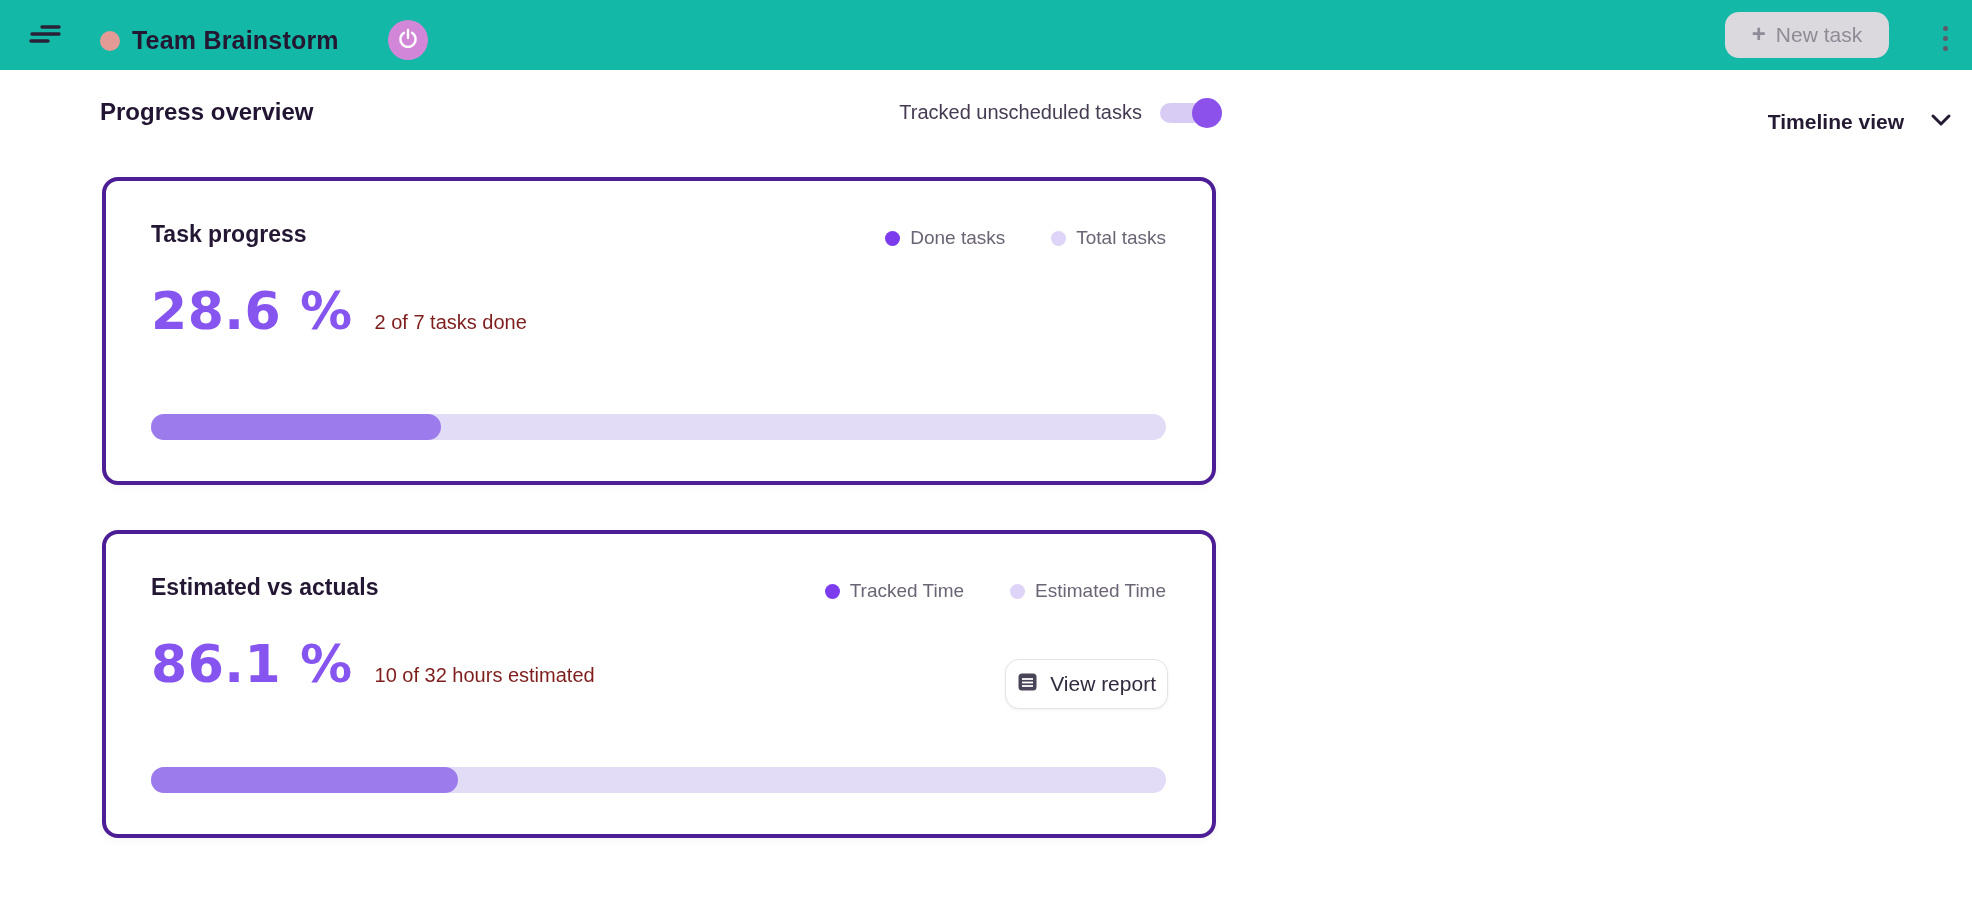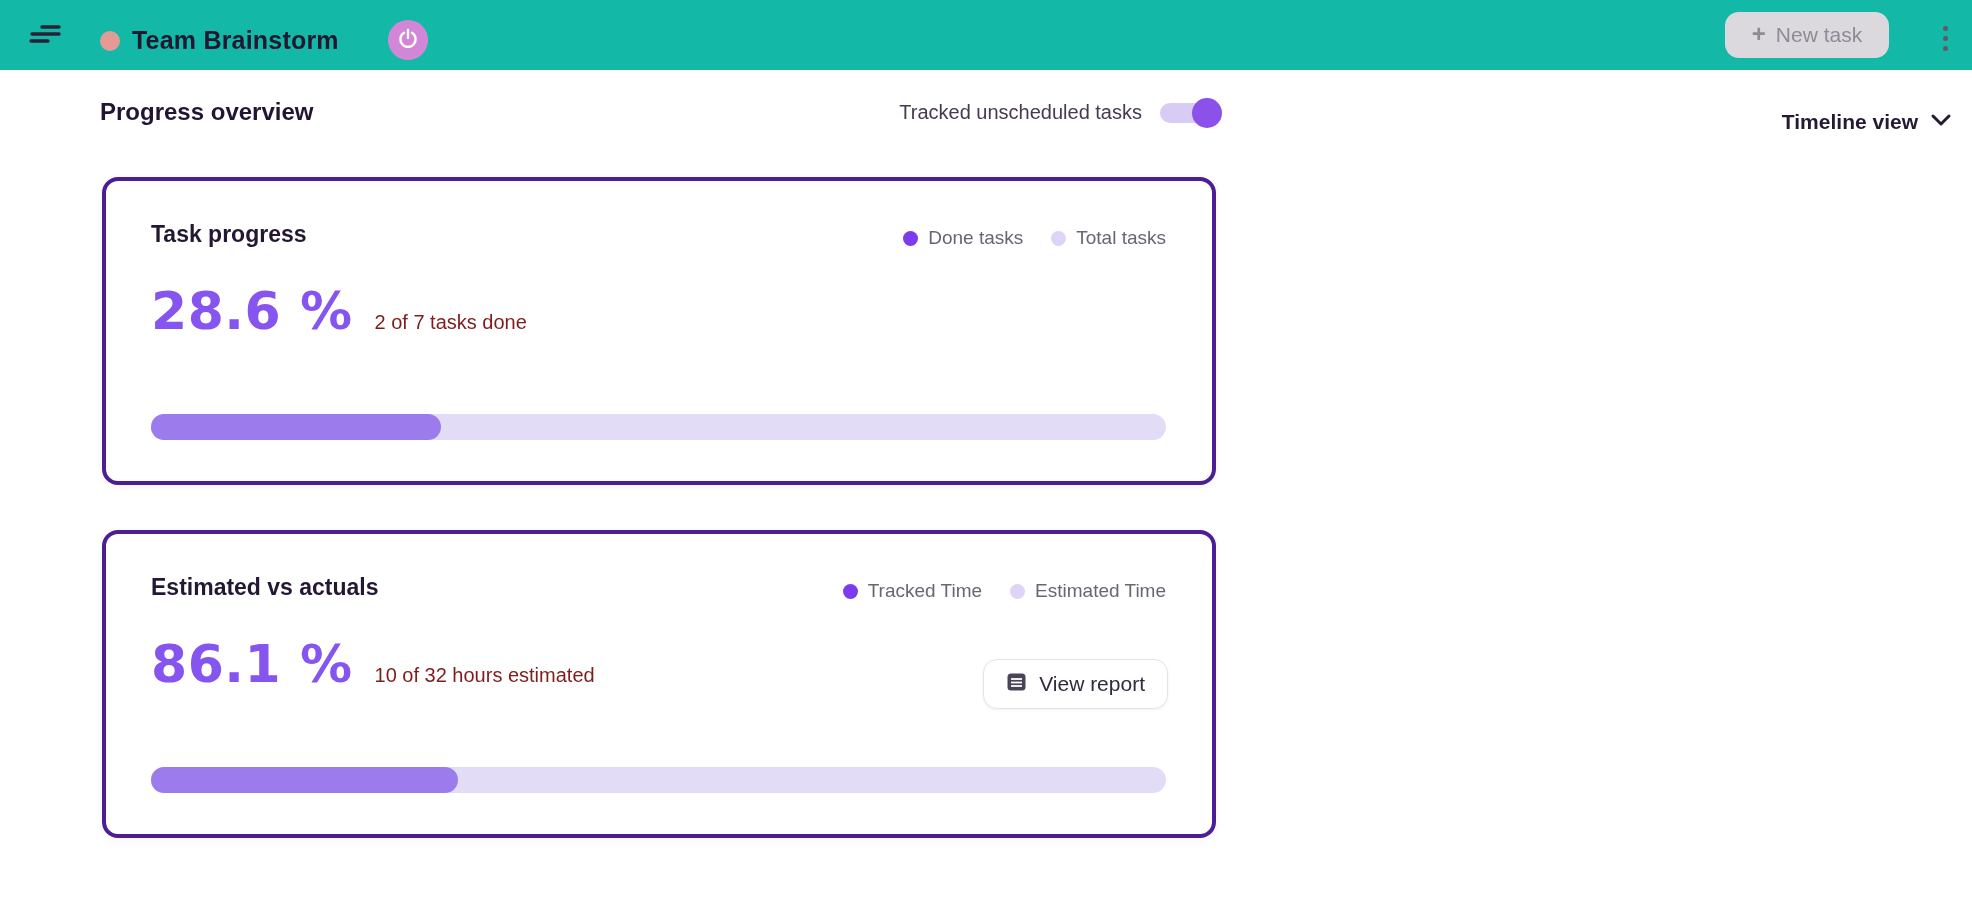--- a/index.html
+++ b/index.html
@@ -16,36 +16,36 @@
   .new-task-plus { font-size: 24px; font-weight: 600; line-height: 1; margin-top: -2px; }
   .kebab-btn { position: absolute; left: 1932px; top: 18px; width: 26px; height: 40px; display: flex; flex-direction: column; align-items: center; justify-content: center; gap: 5px; cursor: pointer; background: none; border: none; }
   .kebab-btn i { width: 5px; height: 5px; border-radius: 50%; background: #5f5968; }
 
   
   .section-title { position: absolute; left: 100px; top: 98px; font-size: 24px; font-weight: 700; color: #221533; }
   .toggle-group { position: absolute; top: 101px; right: 754px; display: flex; align-items: center; gap: 18px; }
   .toggle-label { font-size: 20px; color: #453a52; white-space: nowrap; }
   .toggle { position: relative; width: 58px; height: 20px; border-radius: 10px; background: #d9ccf4; cursor: pointer; }
   .toggle-knob { position: absolute; right: -4px; top: -5px; width: 30px; height: 30px; border-radius: 50%; background: #8b51ea; }
-  .view-selector { position: absolute; top: 110px; right: 20px; display: flex; align-items: center; gap: 12px; cursor: pointer; }
+  .view-selector { position: absolute; top: 110px; right: 20px; display: flex; align-items: center; gap: 26px; cursor: pointer; }
   .view-selector-label { font-size: 21px; font-weight: 700; color: #241a33; }
 
   
   .card { position: absolute; left: 102px; width: 1114px; height: 308px; background: #fff; border: 4px solid #4c1d95; border-radius: 16px; box-shadow: 0 2px 8px rgba(35,23,50,0.05); }
   .card-1 { top: 177px; }
   .card-2 { top: 530px; }
   .card-title { position: absolute; left: 45px; top: 40px; font-size: 23px; font-weight: 700; color: #241734; }
-  .card-legend { position: absolute; right: 46px; top: 46px; display: flex; align-items: center; gap: 28px; }
+  .card-legend { position: absolute; right: 46px; top: 46px; display: flex; align-items: center; gap: 46px; }
   .legend-item { display: flex; align-items: center; gap: 10px; }
   .legend-dot { width: 15px; height: 15px; border-radius: 50%; }
   .legend-label { font-size: 19px; color: #6b6474; }
   .percent-row { position: absolute; left: 45px; top: 100px; display: flex; align-items: baseline; gap: 22px; }
   .percent-big { font-family: "DejaVu Sans", sans-serif; font-size: 52px; font-weight: 700; color: #8655f0; letter-spacing: 0.5px; }
   .percent-detail { font-size: 20px; color: #7f1d1d; }
-  .view-report-btn { position: absolute; right: 44px; top: 125px; height: 50px; padding: 0 22px; background: #fff; border: 1.5px solid #e5e2e8; border-radius: 14px; box-shadow: 0 1px 3px rgba(35,23,50,0.06); display: flex; align-items: center; gap: 12px; font-family: inherit; font-size: 21px; font-weight: 500; color: #322a3e; cursor: pointer; }
+  .view-report-btn { position: absolute; right: 44px; top: 125px; height: 50px; padding: 0 11px; background: #fff; border: 1.5px solid #e5e2e8; border-radius: 14px; box-shadow: 0 1px 3px rgba(35,23,50,0.06); display: flex; align-items: center; gap: 12px; font-family: inherit; font-size: 21px; font-weight: 500; color: #322a3e; cursor: pointer; }
   .progress-track { position: absolute; left: 45px; right: 46px; top: 233px; height: 26px; border-radius: 13px; overflow: visible; }
   .progress-fill { height: 26px; border-radius: 13px; }
 </style>
 </head>
 <body>
 
 <div class="header">
   <span class="menu-icon">
     <svg width="34" height="26" viewBox="0 0 34 26">
       <line x1="14" y1="5" x2="31" y2="5" stroke="#2a2138" stroke-width="3.4" stroke-linecap="round"></line>

